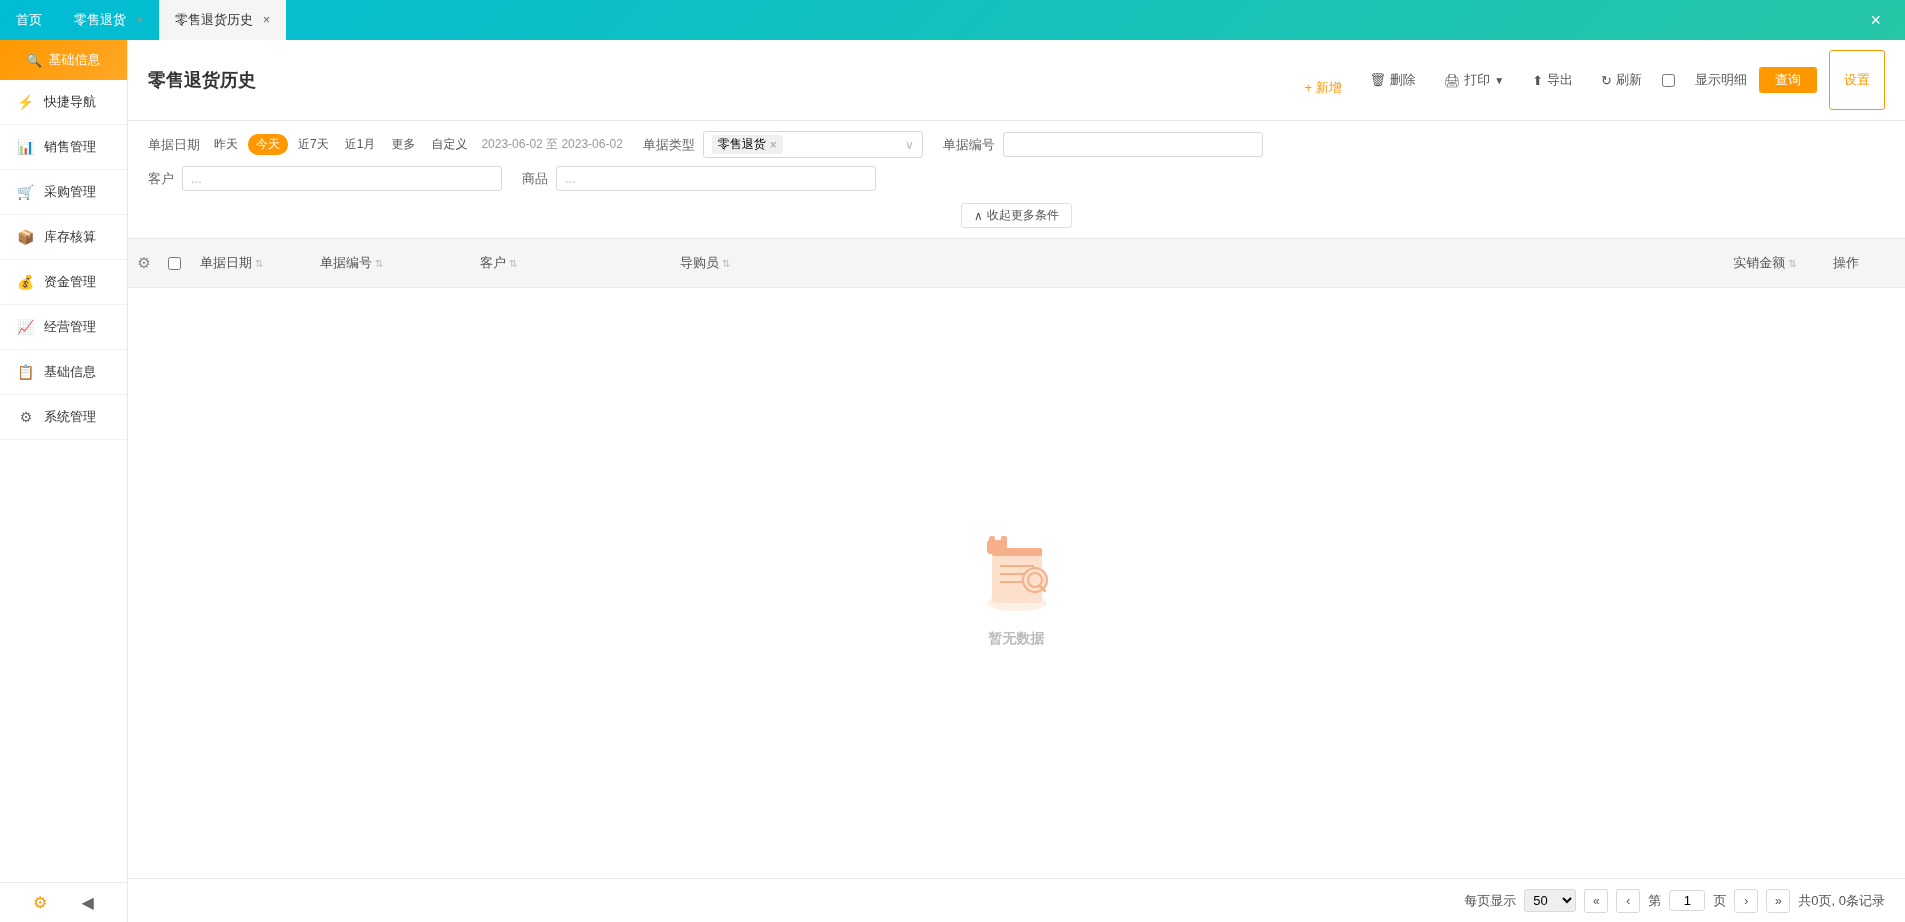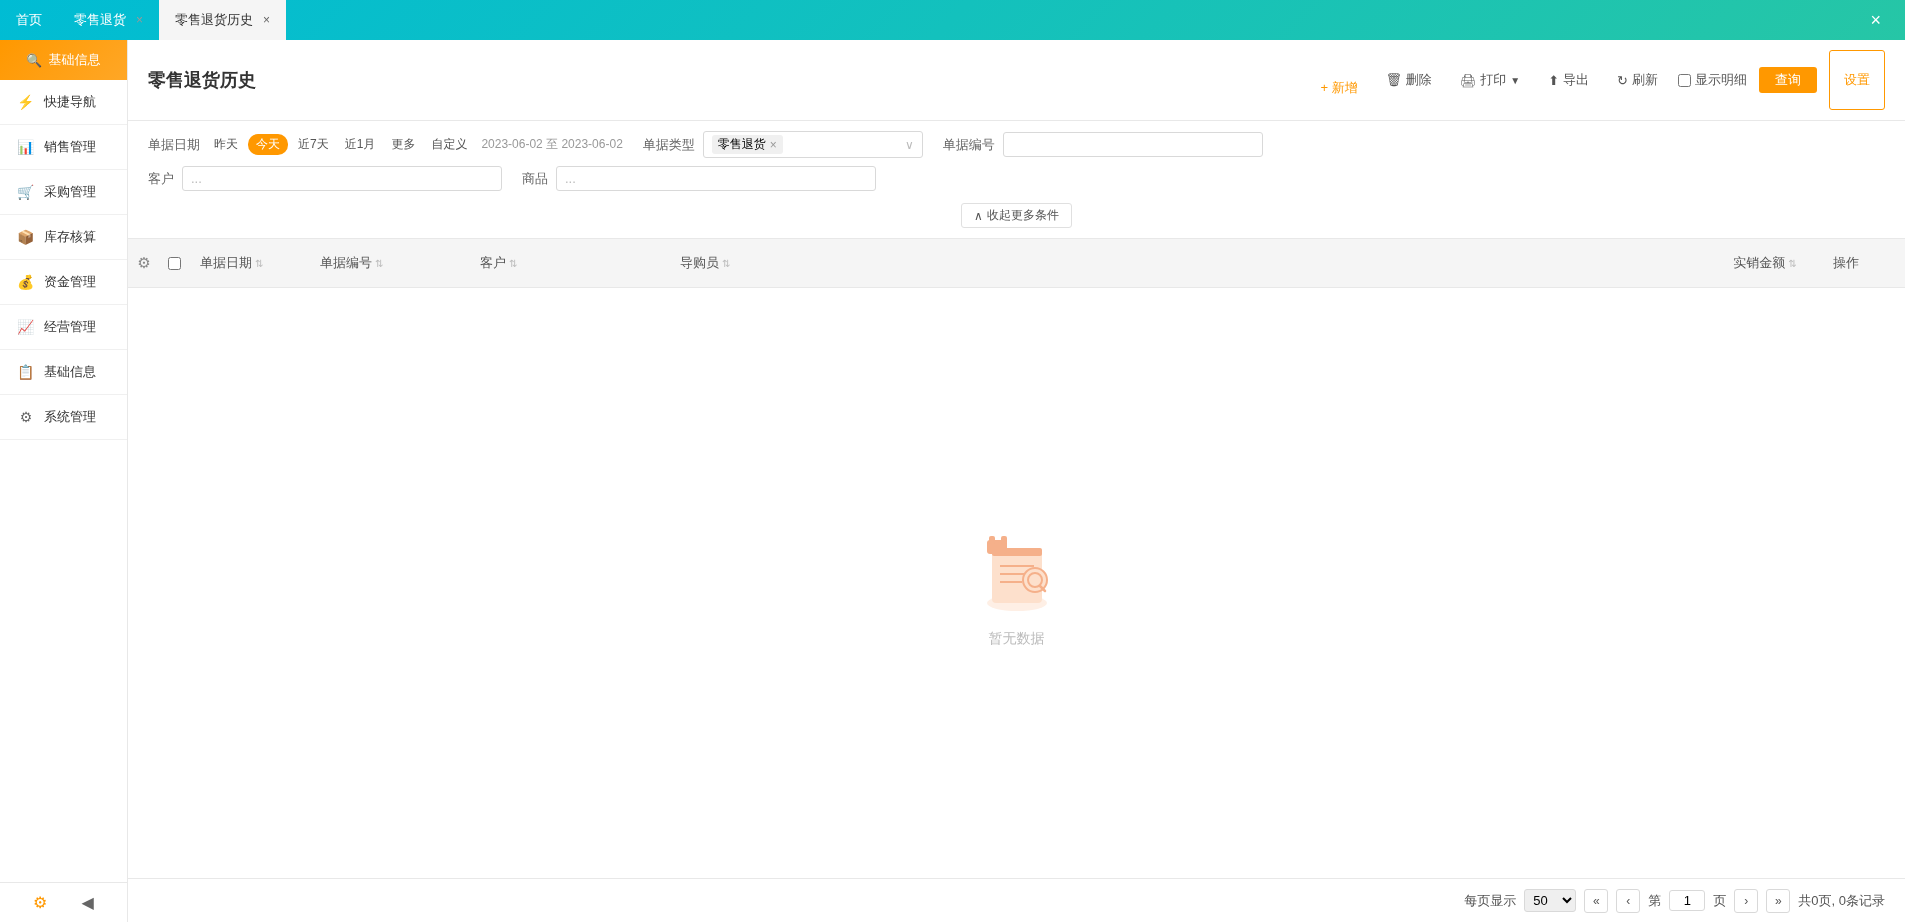--- a/index.html
+++ b/index.html
@@ -170,21 +170,21 @@
       color: #ff9800;
       border: 1px solid #ff9800;
       padding: 20px 14px;
       border-radius: 3px;
       cursor: pointer;
       font-size: 13px;
     }
     .show-detail {
       display: flex;
       align-items: center;
-      gap: 4px;
+      gap: 20px;
       font-size: 13px;
       color: #555;
     }
     .show-detail input[type=checkbox] { cursor: pointer; }
 
     
     .filter-area {
       background: #fff;
       padding: 10px 20px;
       border-bottom: 1px solid #e8e8e8;
@@ -308,20 +308,21 @@
       gap: 3px;
     }
     .th-cell .sort-icon { font-size: 10px; color: #bbb; }
     .table-body {
       flex: 1;
       display: flex;
       align-items: center;
       justify-content: center;
       flex-direction: column;
       gap: 12px;
+      font-weight: bold;
     }
     .empty-icon {
       width: 100px;
       height: 100px;
     }
     .empty-text {
       font-size: 14px;
       color: #bbb;
     }
 

